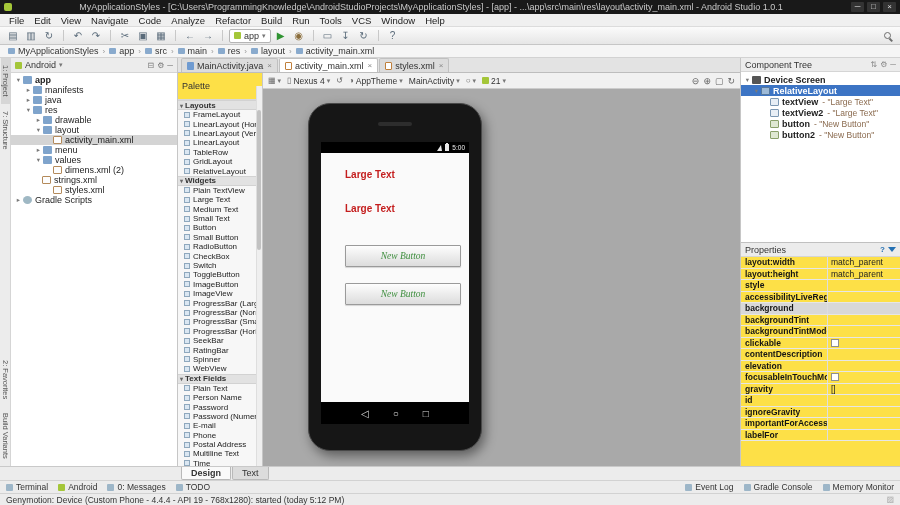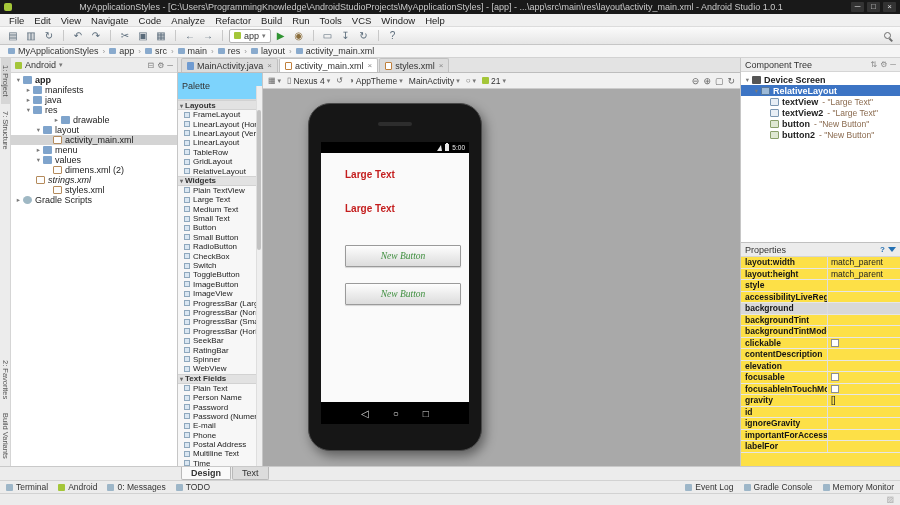--- a/index.html
+++ b/index.html
@@ -67,21 +67,21 @@
   .ed-tab.active { background:#fff; }
   .file-ic { width:7px; height:8px; flex:none; border-radius:1px; }
   .f-java { background:#6f9bd1; }
   .f-xml { background:#fff; border:1px solid #c07f3a; }
   .tab-close { color:#888; font-size:8px; margin-left:1px; }
 
   .editor-body { flex:1; display:flex; min-height:0; }
 
   
   .palette { width:85px; background:#f7f7f7; border-right:1px solid #c6c6c6; display:flex; flex-direction:column; flex:none; position:relative; }
-  .palette-title { height:13px; background:#7dd3fc; border-bottom:1px solid #d8d8d8; font-size:9px; display:flex; align-items:center; padding:13px 4px; flex:none; color:#333; }
+  .palette-title { height:13px; background:#fde047; border-bottom:1px solid #d8d8d8; font-size:9px; display:flex; align-items:center; padding:13px 4px; flex:none; color:#333; }
   .palette-body { flex:1; overflow:hidden; }
   .pal-section-h { height:10px; background:#e2e2e2; border-top:1px solid #d2d2d2; border-bottom:1px solid #d2d2d2; display:flex; align-items:center; gap:2px; padding-left:2px; font-size:8px; font-weight:bold; color:#333; }
   .pal-arrow { font-size:6px; color:#666; }
   .pal-item { height:9.4px; display:flex; align-items:center; gap:3px; padding-left:6px; font-size:8px; color:#222; white-space:nowrap; overflow:hidden; }
   .pal-icon { width:6px; height:6px; background:#dbe7f2; border:1px solid #8fa8bd; flex:none; }
   .pal-scroll { position:absolute; right:0; top:13px; bottom:0; width:6px; background:#efefef; border-left:1px solid #dedede; }
   .pal-thumb { position:absolute; right:1px; top:24px; width:4px; height:140px; background:#c2c2c2; border-radius:2px; }
 
   
   .canvas-col { flex:1; display:flex; flex-direction:column; min-width:0; }
@@ -291,21 +291,21 @@
           <div class="tree-row" style="padding-left: 13px;">
             <span class="tw-arrow">▸</span>
             <span class="tw-icon ic-folder"></span>
             <span class="tw-label">java</span>
           </div>
           <div class="tree-row" style="padding-left: 13px;">
             <span class="tw-arrow">▾</span>
             <span class="tw-icon ic-folder"></span>
             <span class="tw-label">res</span>
           </div>
-          <div class="tree-row" style="padding-left: 41px;">
+          <div class="tree-row" style="padding-left: 23px;">
             <span class="tw-arrow">▸</span>
             <span class="tw-icon ic-folder"></span>
             <span class="tw-label">drawable</span>
           </div>
           <div class="tree-row" style="padding-left: 23px;">
             <span class="tw-arrow">▾</span>
             <span class="tw-icon ic-folder"></span>
             <span class="tw-label">layout</span>
           </div>
           <div class="tree-row selected" style="padding-left: 33px;">
@@ -321,21 +321,21 @@
           <div class="tree-row" style="padding-left: 23px;">
             <span class="tw-arrow">▾</span>
             <span class="tw-icon ic-folder"></span>
             <span class="tw-label">values</span>
           </div>
           <div class="tree-row" style="padding-left: 33px;">
             <span class="tw-arrow"></span>
             <span class="tw-icon ic-xml"></span>
             <span class="tw-label">dimens.xml (2)</span>
           </div>
-          <div class="tree-row" style="padding-left: 16px; font-style: italic;">
+          <div class="tree-row" style="padding-left: 22px;">
             <span class="tw-arrow"></span>
             <span class="tw-icon ic-xml"></span>
             <span class="tw-label">strings.xml</span>
           </div>
           <div class="tree-row" style="padding-left: 33px;">
             <span class="tw-arrow"></span>
             <span class="tw-icon ic-xml"></span>
             <span class="tw-label">styles.xml</span>
           </div>
           <div class="tree-row" style="padding-left: 3px;">
@@ -694,26 +694,20 @@
             </div>
             <div class="prop-row">
               <span class="prop-name">contentDescription</span>
               <span class="prop-value"></span>
             </div>
             <div class="prop-row">
               <span class="prop-name">elevation</span>
               <span class="prop-value"></span>
             </div>
             <div class="prop-row">
-              <span class="prop-name">focusable</span>
-              <span class="prop-value">
-                <span class="pcheck"></span>
-              </span>
-            </div>
-            <div class="prop-row">
               <span class="prop-name">focusableInTouchMode</span>
               <span class="prop-value">
                 <span class="pcheck"></span>
               </span>
             </div>
             <div class="prop-row">
               <span class="prop-name">gravity</span>
               <span class="prop-value">[]</span>
             </div>
             <div class="prop-row">
@@ -774,16 +768,17 @@
           <span>Gradle Console</span>
         </span>
         <span class="twb-item">
           <span class="twb-ic"></span>
           <span>Memory Monitor</span>
         </span>
       </span>
   </div>
 
   <div class="statusbar">
+    <span>Genymotion: Device (Custom Phone - 4.4.4 - API 19 - 768x1280): started (today 5:12 PM)</span>
     <span class="grip">▨</span>
   </div>
 
 </div>
 
 </body></html>

